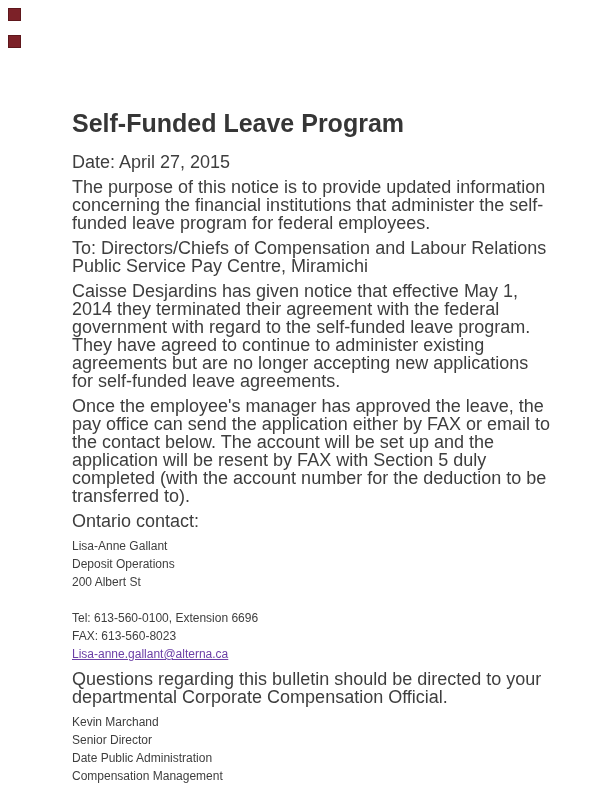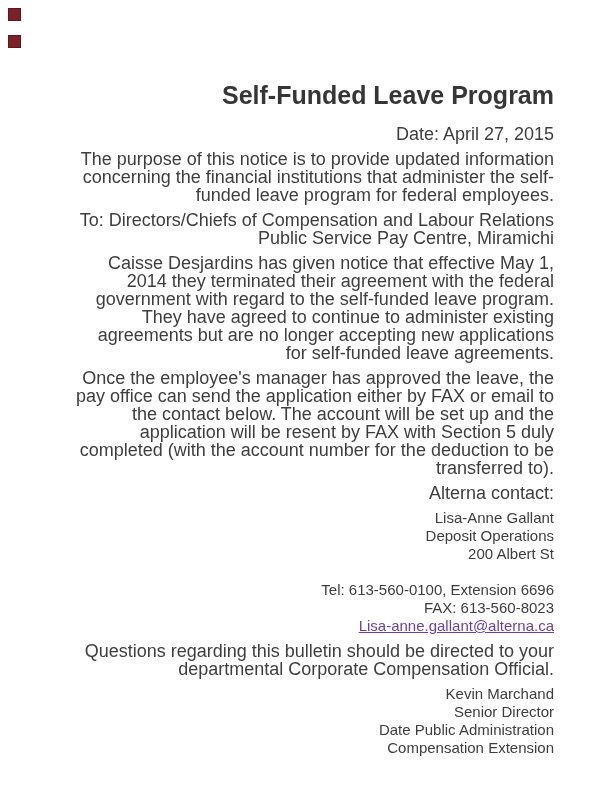--- a/index.html
+++ b/index.html
@@ -23,41 +23,40 @@
     height: 13px;
     background: #7c2128;
     border: 1px solid #5e171c;
     box-sizing: border-box;
   }
   .annotation-marker.m1 { top: 8px; }
   .annotation-marker.m2 { top: 35px; }
   .content {
     position: absolute;
     left: 72px;
-    top: 80px;
+    top: 108px;
     width: 482px;
-    text-align: right;
   }
   h1.doc-title {
     margin: 0 0 15px 0;
     font-size: 25px;
     line-height: 30px;
     font-weight: bold;
     color: #363636;
     letter-spacing: 0;
   }
   p.para {
     margin: 0 0 7px 0;
     font-size: 18px;
     line-height: 18px;
     color: #3e3e3e;
   }
   p.block {
     margin: 0 0 7px 0;
-    font-size: 15px;
+    font-size: 12px;
     line-height: 18px;
     color: #3e3e3e;
   }
   a.email-link {
     color: #6b3fa6;
     text-decoration: underline;
     cursor: pointer;
     margin-top: 44px;
   }
 </style>
@@ -77,35 +76,35 @@
 
     <p class="para">The purpose of this notice is to provide updated information concerning the financial institutions that administer the self-funded leave program for federal employees.</p>
 
     <p class="para">To: Directors/Chiefs of Compensation and Labour Relations Public Service Pay Centre, Miramichi</p>
 
     <p class="para">Caisse Desjardins has given notice that effective May 1, 2014 they terminated their agreement with the federal government with regard to the self-funded leave program. They have agreed to continue to administer existing agreements but are no longer accepting new applications for self-funded leave agreements.</p>
 
 
     <p class="para">Once the employee's manager has approved the leave, the pay office can send the application either by FAX or email to the contact below. The account will be set up and the application will be resent by FAX with Section 5 duly completed (with the account number for the deduction to be transferred to).</p>
 
-    <p class="para">Alterna contact:</p>
+    <p class="para">Ontario contact:</p>
 
     <p class="block">
       <span>Lisa-Anne Gallant</span><br>
       <span>Deposit Operations</span><br>
       <span>200 Albert St</span><br>
       <br>
       <span>Tel: 613-560-0100, Extension 6696</span><br>
       <span>FAX: 613-560-8023</span><br>
       <a class="email-link">Lisa-anne.gallant@alterna.ca</a>
     </p>
 
     <p class="para">Questions regarding this bulletin should be directed to your departmental Corporate Compensation Official.</p>
 
     <p class="block">
       <span>Kevin Marchand</span><br>
       <span>Senior Director</span><br>
       <span>Date Public Administration</span><br>
-      <span>Compensation Extension</span>
+      <span>Compensation Management</span>
     </p>
 
   </div>
 </div>
 
 </body></html>

